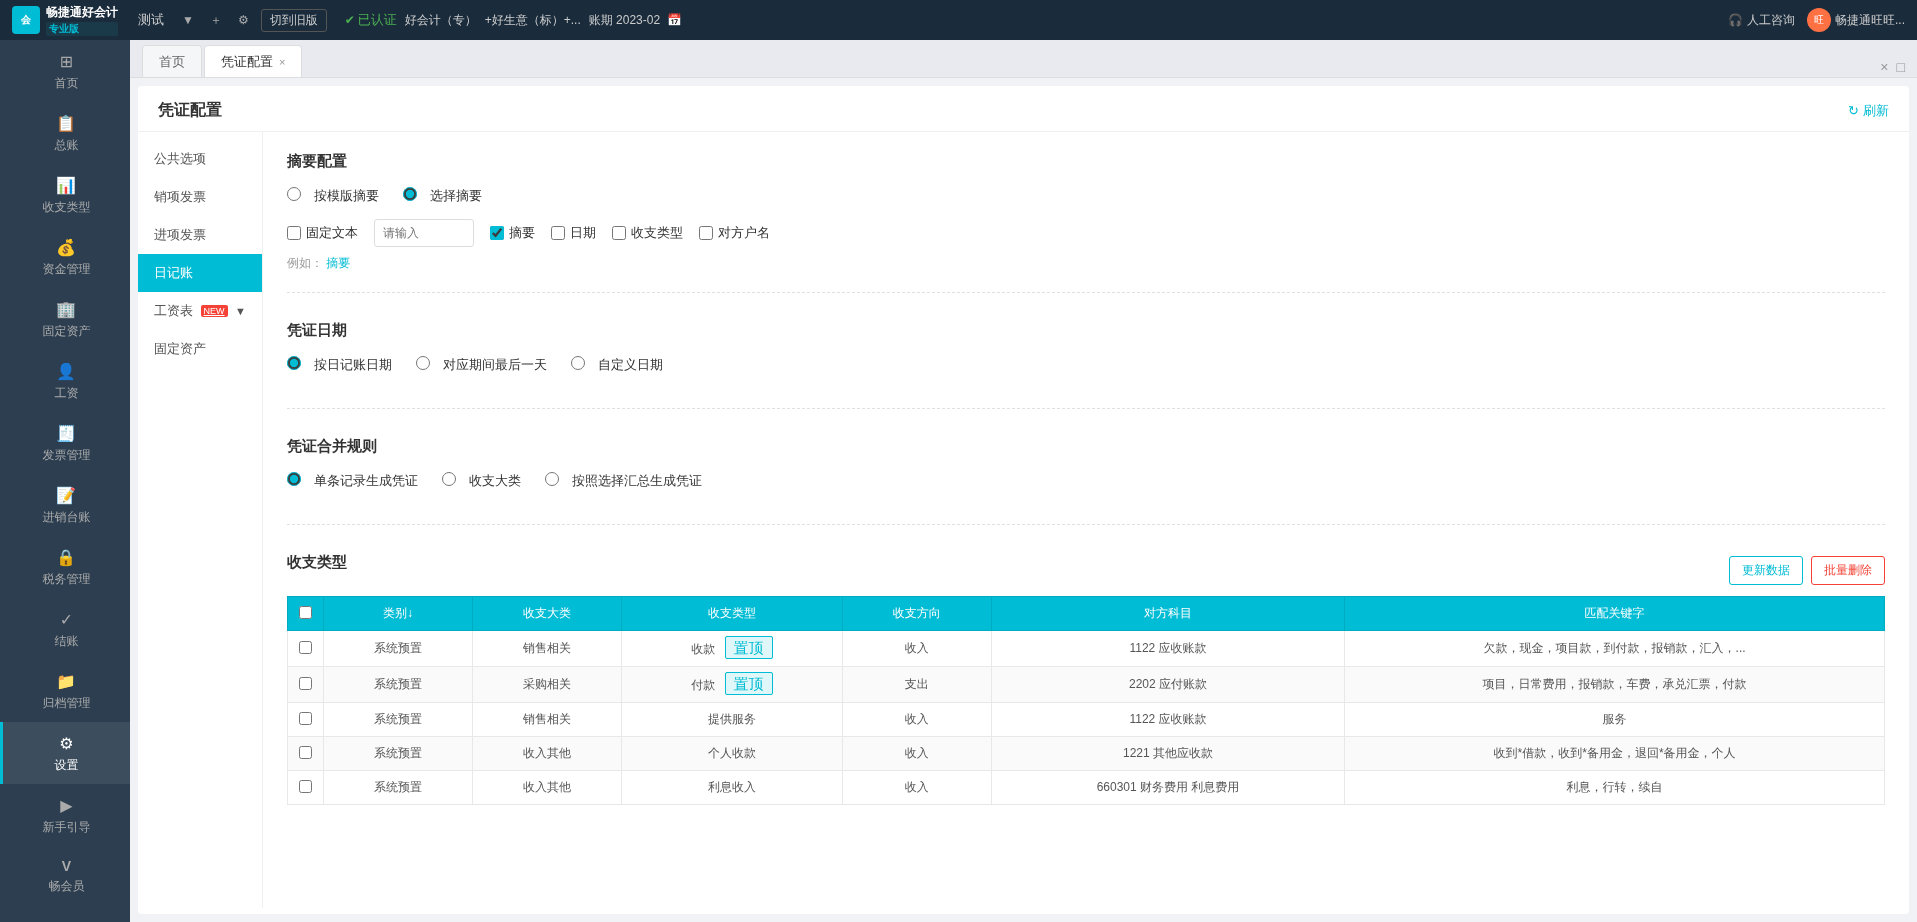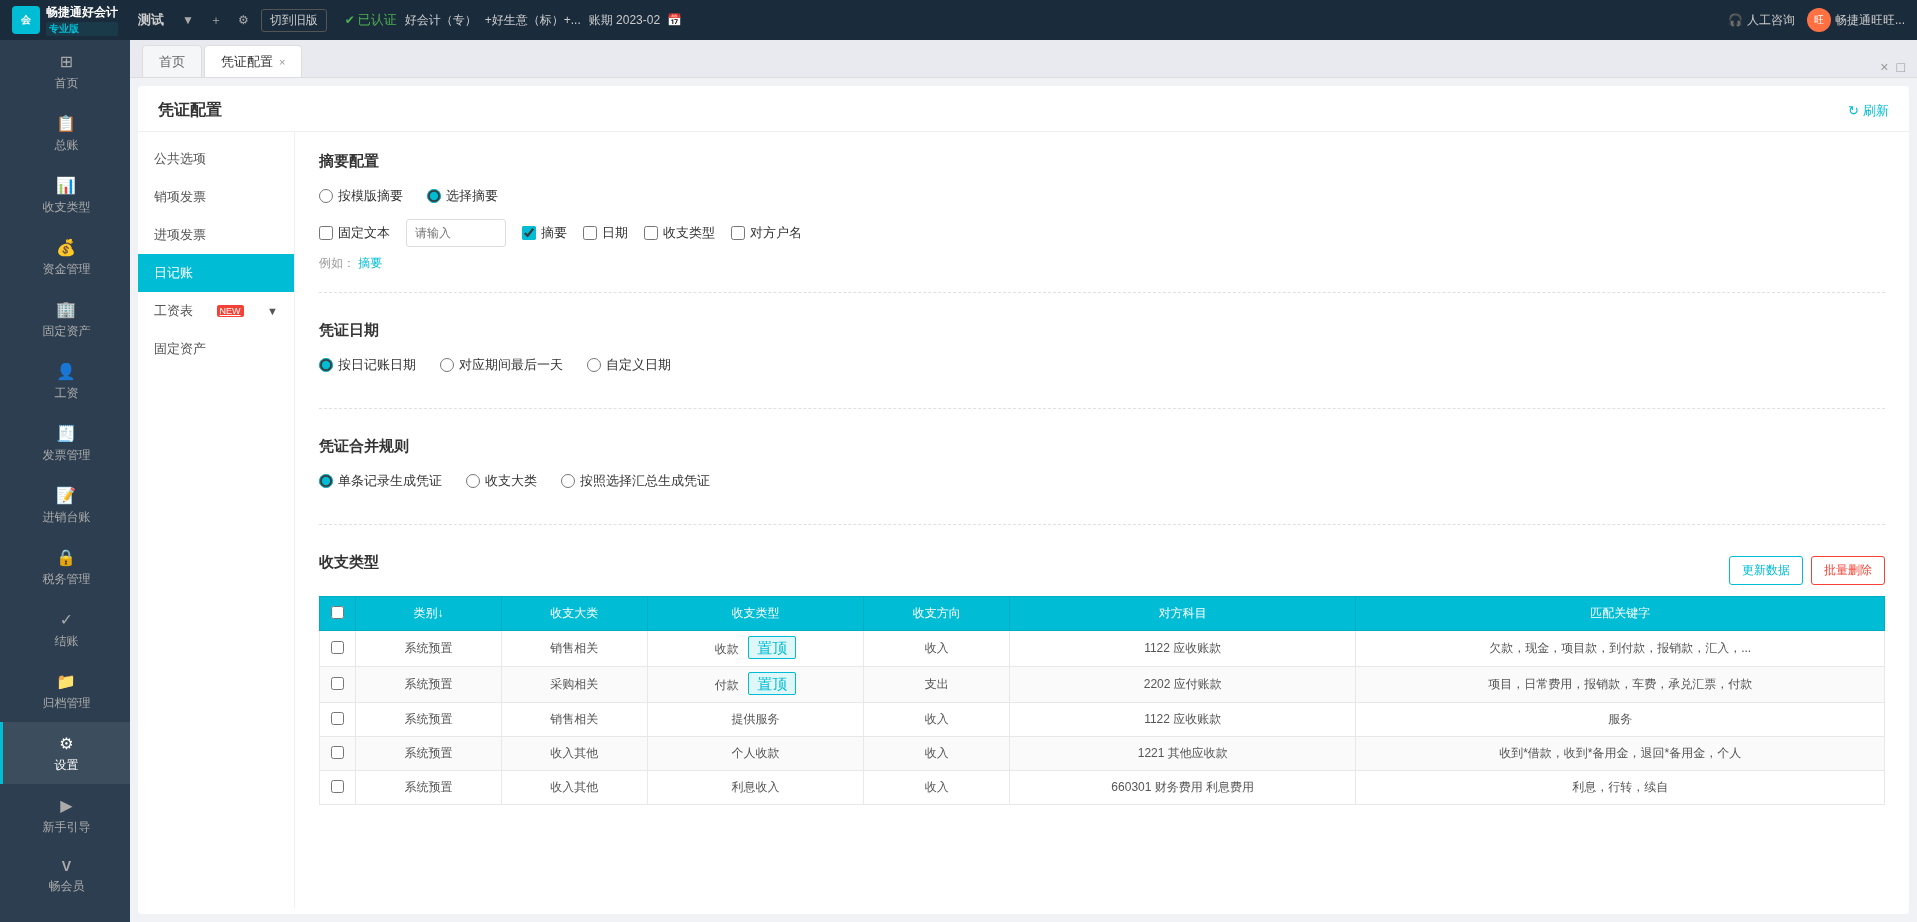--- a/index.html
+++ b/index.html
@@ -2,21 +2,21 @@
 <html><head>
   <meta charset="utf-8">
   <style>
     * { box-sizing: border-box; margin: 0; padding: 0; }
     body { font-family: 'Microsoft YaHei', Arial, sans-serif; font-size: 13px; background: #f0f2f5; color: #333; display: flex; flex-direction: column; height: 922px; overflow: hidden; }
 
     
     .top-bar { height: 40px; background: #1a2b3c; display: flex; align-items: center; padding: 0 12px; gap: 10px; flex-shrink: 0; }
     .top-bar-logo { color: white; font-size: 13px; font-weight: bold; display: flex; align-items: center; gap: 6px; }
     .logo-icon { width: 28px; height: 28px; background: #00bcd4; border-radius: 4px; display: flex; align-items: center; justify-content: center; color: white; font-size: 10px; }
-    .top-bar-test { color: #ccc; font-size: 13px; margin-left: 10px; font-weight: bold; }
+    .top-bar-test { color: #ccc; font-size: 13px; margin-left: 10px; }
     .top-bar-actions { display: flex; align-items: center; gap: 8px; margin-left: 4px; }
     .top-bar-btn { color: #aaa; font-size: 12px; cursor: pointer; padding: 2px 4px; border-radius: 2px; }
     .switch-btn { border: 1px solid #555; border-radius: 3px; padding: 2px 8px; color: #ccc; font-size: 12px; cursor: pointer; background: transparent; text-align: center; }
     .top-bar-status { display: flex; align-items: center; gap: 8px; margin-left: 8px; }
     .status-green { color: #4CAF50; }
     .status-text { color: #ccc; font-size: 12px; }
     .top-bar-right { margin-left: auto; display: flex; align-items: center; gap: 12px; }
     .top-bar-user { color: #ccc; font-size: 12px; display: flex; align-items: center; gap: 4px; cursor: pointer; }
     .avatar-circle { width: 24px; height: 24px; background: #ff7043; border-radius: 50%; display: flex; align-items: center; justify-content: center; color: white; font-size: 10px; }
 
@@ -45,37 +45,37 @@
 
     
     .page-header { padding: 14px 20px 10px; border-bottom: 1px solid #f0f0f0; display: flex; align-items: center; justify-content: space-between; }
     .page-title { font-size: 16px; font-weight: bold; color: #333; }
     .refresh-btn { color: #00bcd4; font-size: 13px; cursor: pointer; display: flex; align-items: center; gap: 4px; }
 
     
     .inner-layout { display: flex; height: calc(100% - 52px); }
 
     
-    .inner-sidebar { width: 157px; border-right: 1px solid #f0f0f0; padding: 8px 0; flex-shrink: 0; }
+    .inner-sidebar { width: 125px; border-right: 1px solid #f0f0f0; padding: 8px 0; flex-shrink: 0; }
     .inner-sidebar-item { padding: 10px 16px; cursor: pointer; font-size: 13px; color: #555; display: flex; align-items: center; justify-content: space-between; }
     .inner-sidebar-item.active { background: #00bcd4; color: white; }
     .new-badge { background: #f44336; color: white; font-size: 9px; padding: 1px 3px; border-radius: 2px; text-decoration: underline; }
     .expand-icon { font-size: 11px; }
 
     
     .config-content { flex: 1; padding: 20px 24px; overflow-y: auto; }
 
     
     .config-section { margin-bottom: 28px; padding-bottom: 20px; border-bottom: 1px dashed #e0e0e0; }
     .config-section:last-child { border-bottom: none; }
     .section-title { font-size: 15px; font-weight: bold; color: #333; margin-bottom: 16px; }
 
     
     .radio-group { display: flex; gap: 24px; align-items: center; margin-bottom: 14px; }
-    .radio-item { display: flex; align-items: center; gap: 5px; cursor: pointer; font-size: 13px; }
+    .radio-item { display: flex; align-items: flex-start; gap: 13px; cursor: pointer; font-size: 13px; }
     .radio-input { accent-color: #00bcd4; width: 14px; height: 14px; }
 
     
     .checkbox-row { display: flex; align-items: center; gap: 16px; margin-top: 10px; }
     .checkbox-item { display: flex; align-items: center; gap: 5px; cursor: pointer; font-size: 13px; }
     .checkbox-input { accent-color: #00bcd4; width: 14px; height: 14px; }
     .text-input-small { border: 1px solid #ddd; border-radius: 3px; padding: 4px 8px; font-size: 12px; color: #999; width: 100px; height: 28px; }
 
     
     .example-text { color: #00bcd4; font-size: 12px; margin-top: 8px; }

